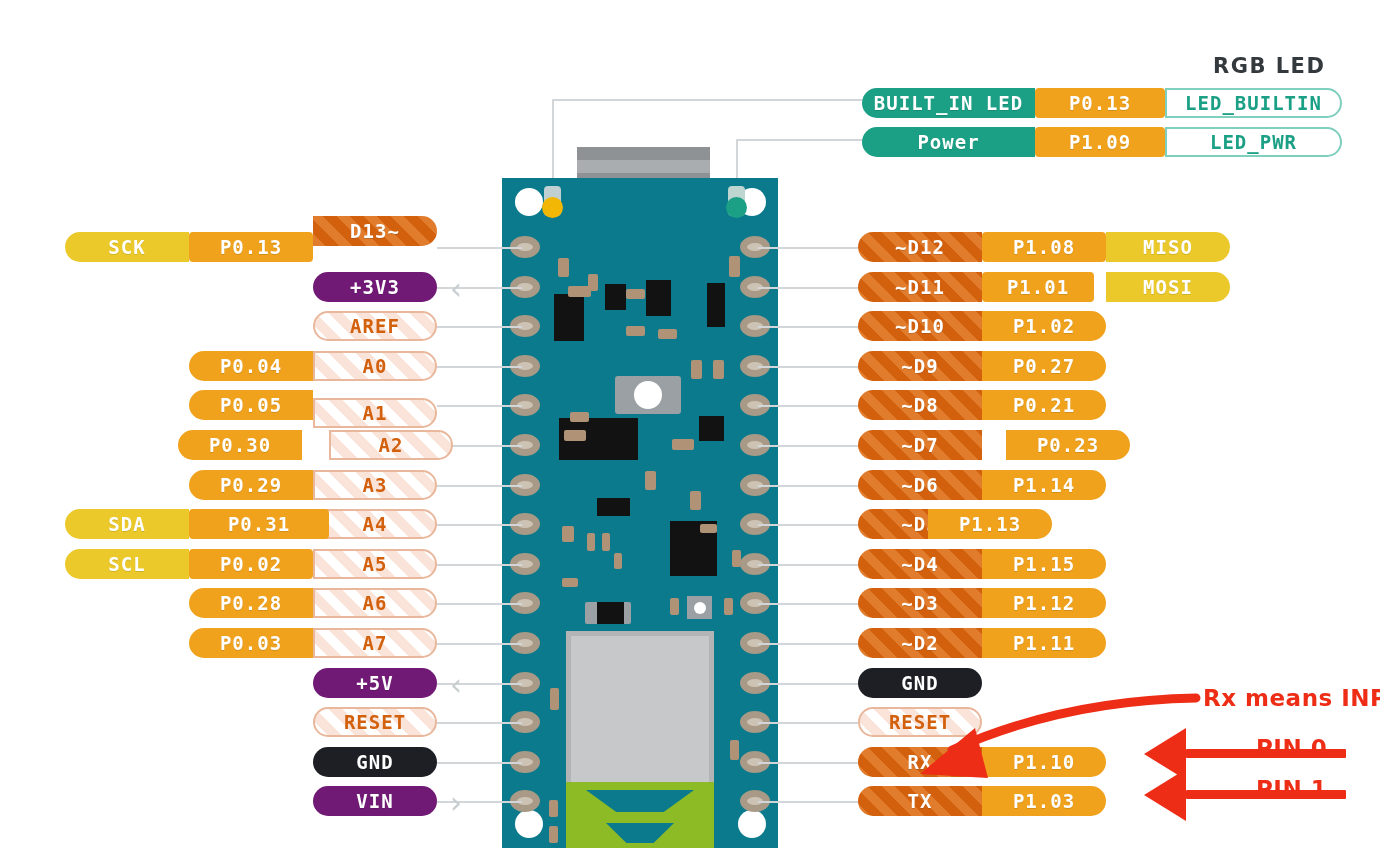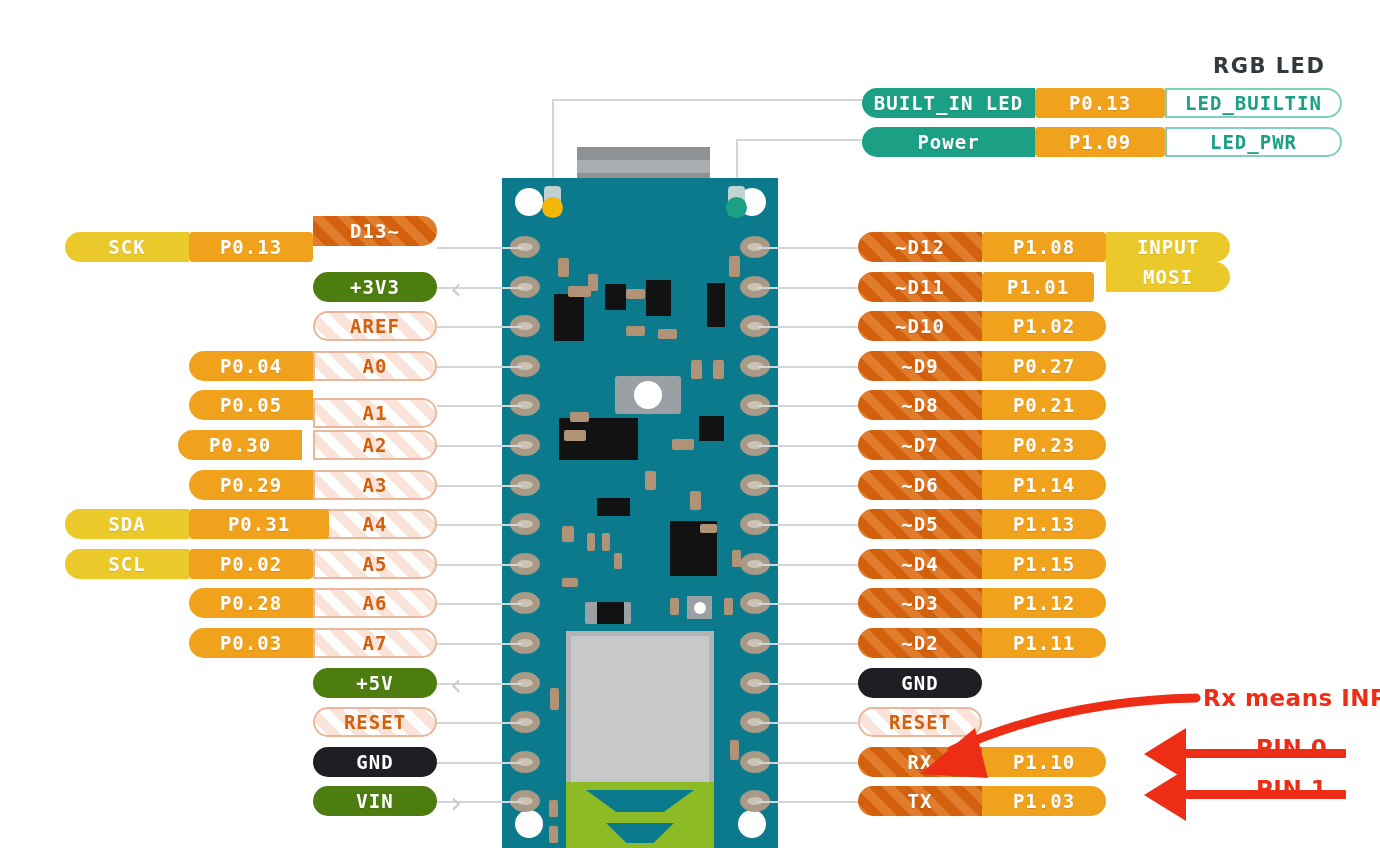--- a/index.html
+++ b/index.html
@@ -28,21 +28,21 @@
   }
   
   .r-left  {border-radius:16px 0 0 16px;}
   .r-right {border-radius:0 16px 16px 0;}
   .r-both  {border-radius:16px;}
   .r-none  {border-radius:4px;}
 
   
   .c-yellow {background:#ebc92a;}
   .c-orange {background:#f0a21c;}
-  .c-red    {background:#4d7c0f;}
+  .c-red    {background:#701a75;}
   .c-black  {background:#1d1f24;}
   .c-teal   {background:#1ba086;}
 
   
   .c-hatch-orange{
     background:
       repeating-linear-gradient(45deg,
         #e07c2c 0px, #e07c2c 9px,
         #d2600d 9px, #d2600d 19px);
   }
@@ -294,21 +294,21 @@
   <div id="left-rows">
       <div class="pill c-hatch-orange r-right" style="left: 313px; top: 182px; width: 124px;">D13~</div>
       <div class="pill c-orange r-none" style="left: 189px; top: 198px; width: 124px;">P0.13</div>
       <div class="pill c-yellow r-left" style="left: 65px; top: 198px; width: 124px;">SCK</div>
       <div class="pill c-red r-both" style="left: 313px; top: 238px; width: 124px;">+3V3</div>
       <div class="pill c-hatch-white r-both" style="left: 313px; top: 277px; width: 124px;">AREF</div>
       <div class="pill c-hatch-white r-right" style="left: 313px; top: 317px; width: 124px;">A0</div>
       <div class="pill c-orange r-left" style="left: 189px; top: 317px; width: 124px;">P0.04</div>
       <div class="pill c-hatch-white r-right" style="left: 313px; top: 364px; width: 124px;">A1</div>
       <div class="pill c-orange r-left" style="left: 189px; top: 356px; width: 124px;">P0.05</div>
-      <div class="pill c-hatch-white r-right" style="left: 313px; top: 396px; width: 124px;">A2</div>
+      <div class="pill c-hatch-white r-right" style="left: 329px; top: 396px; width: 124px;">A2</div>
       <div class="pill c-orange r-left" style="left: 178px; top: 396px; width: 124px;">P0.30</div>
       <div class="pill c-hatch-white r-right" style="left: 313px; top: 436px; width: 124px;">A3</div>
       <div class="pill c-orange r-left" style="left: 189px; top: 436px; width: 124px;">P0.29</div>
       <div class="pill c-hatch-white r-right" style="left: 313px; top: 475px; width: 124px;">A4</div>
       <div class="pill c-orange r-none" style="left: 189px; top: 475px; width: 140px;">P0.31</div>
       <div class="pill c-yellow r-left" style="left: 65px; top: 475px; width: 124px;">SDA</div>
       <div class="pill c-hatch-white r-right" style="left: 313px; top: 515px; width: 124px;">A5</div>
       <div class="pill c-orange r-none" style="left: 189px; top: 515px; width: 124px;">P0.02</div>
       <div class="pill c-yellow r-left" style="left: 65px; top: 515px; width: 124px;">SCL</div>
       <div class="pill c-hatch-white r-right" style="left: 313px; top: 554px; width: 124px;">A6</div>
@@ -316,36 +316,36 @@
       <div class="pill c-hatch-white r-right" style="left: 313px; top: 594px; width: 124px;">A7</div>
       <div class="pill c-orange r-left" style="left: 189px; top: 594px; width: 124px;">P0.03</div>
       <div class="pill c-red r-both" style="left: 313px; top: 634px; width: 124px;">+5V</div>
       <div class="pill c-hatch-white r-both" style="left: 313px; top: 673px; width: 124px;">RESET</div>
       <div class="pill c-black r-both" style="left: 313px; top: 713px; width: 124px;">GND</div>
       <div class="pill c-red r-both" style="left: 313px; top: 752px; width: 124px;">VIN</div>
     </div>
   <div id="right-rows">
       <div class="pill c-hatch-orange r-left" style="left: 858px; top: 198px; width: 124px;">~D12</div>
       <div class="pill c-orange r-none" style="left: 982px; top: 198px; width: 124px;">P1.08</div>
-      <div class="pill c-yellow r-right" style="left: 1106px; top: 198px; width: 124px;">INPUT</div>
+      <div class="pill c-yellow r-right" style="left: 1106px; top: 198px; width: 124px;">MISO</div>
       <div class="pill c-hatch-orange r-left" style="left: 858px; top: 238px; width: 124px;">~D11</div>
       <div class="pill c-orange r-none" style="left: 982px; top: 238px; width: 112px;">P1.01</div>
-      <div class="pill c-yellow r-right" style="left: 1106px; top: 228px; width: 124px;">MOSI</div>
+      <div class="pill c-yellow r-right" style="left: 1106px; top: 238px; width: 124px;">MOSI</div>
       <div class="pill c-hatch-orange r-left" style="left: 858px; top: 277px; width: 124px;">~D10</div>
       <div class="pill c-orange r-right" style="left: 982px; top: 277px; width: 124px;">P1.02</div>
       <div class="pill c-hatch-orange r-left" style="left: 858px; top: 317px; width: 124px;">~D9</div>
       <div class="pill c-orange r-right" style="left: 982px; top: 317px; width: 124px;">P0.27</div>
       <div class="pill c-hatch-orange r-left" style="left: 858px; top: 356px; width: 124px;">~D8</div>
       <div class="pill c-orange r-right" style="left: 982px; top: 356px; width: 124px;">P0.21</div>
       <div class="pill c-hatch-orange r-left" style="left: 858px; top: 396px; width: 124px;">~D7</div>
-      <div class="pill c-orange r-right" style="left: 982px; top: 396px; width: 124px;">P0.23</div>
+      <div class="pill c-orange r-right" style="left: 1006px; top: 396px; width: 124px;">P0.23</div>
       <div class="pill c-hatch-orange r-left" style="left: 858px; top: 436px; width: 124px;">~D6</div>
       <div class="pill c-orange r-right" style="left: 982px; top: 436px; width: 124px;">P1.14</div>
       <div class="pill c-hatch-orange r-left" style="left: 858px; top: 475px; width: 124px;">~D5</div>
-      <div class="pill c-orange r-right" style="left: 982px; top: 475px; width: 124px;">P1.13</div>
+      <div class="pill c-orange r-right" style="left: 928px; top: 475px; width: 124px;">P1.13</div>
       <div class="pill c-hatch-orange r-left" style="left: 858px; top: 515px; width: 124px;">~D4</div>
       <div class="pill c-orange r-right" style="left: 982px; top: 515px; width: 124px;">P1.15</div>
       <div class="pill c-hatch-orange r-left" style="left: 858px; top: 554px; width: 124px;">~D3</div>
       <div class="pill c-orange r-right" style="left: 982px; top: 554px; width: 124px;">P1.12</div>
       <div class="pill c-hatch-orange r-left" style="left: 858px; top: 594px; width: 124px;">~D2</div>
       <div class="pill c-orange r-right" style="left: 982px; top: 594px; width: 124px;">P1.11</div>
       <div class="pill c-black r-both" style="left: 858px; top: 634px; width: 124px;">GND</div>
       <div class="pill c-hatch-white r-both" style="left: 858px; top: 673px; width: 124px;">RESET</div>
       <div class="pill c-hatch-orange r-left" style="left: 858px; top: 713px; width: 124px;">RX</div>
       <div class="pill c-orange r-right" style="left: 982px; top: 713px; width: 124px;">P1.10</div>

